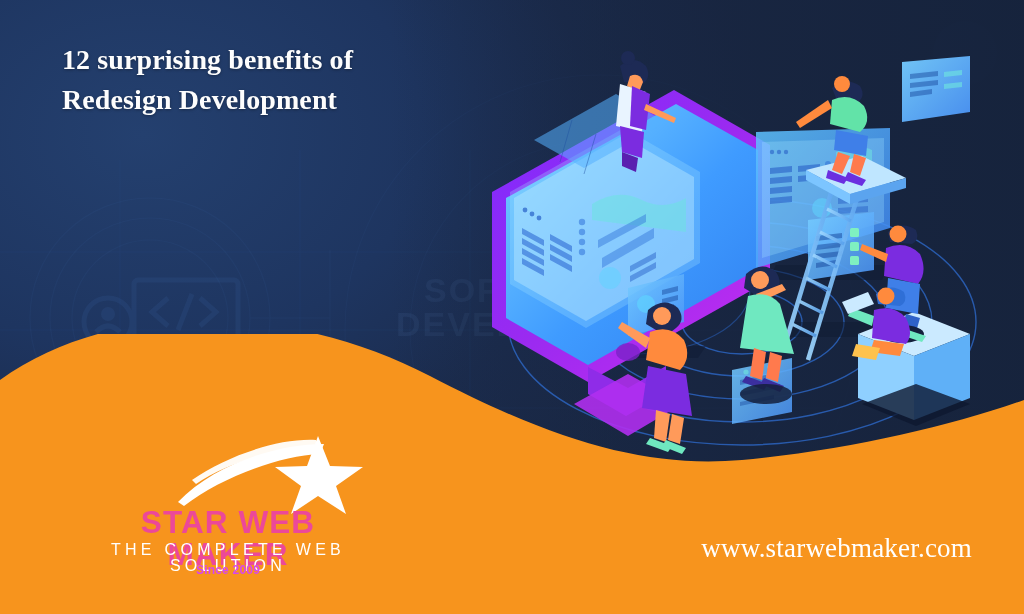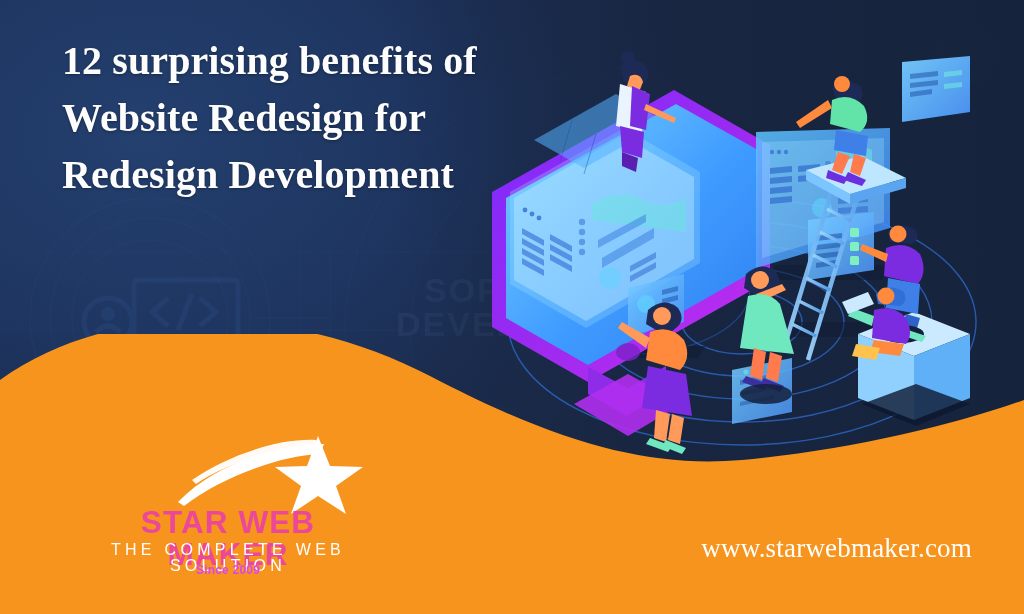--- a/index.html
+++ b/index.html
@@ -32,25 +32,25 @@
     font-weight:800;
     letter-spacing:2px;
     line-height:1.06;
     font-family:"Liberation Sans", sans-serif;
     white-space:nowrap;
     user-select:none;
   }
   .wm-soft{position:absolute;opacity:.5;}
   
   .headline{
-    position:absolute;left:62px;top:32px;width:600px;
+    position:absolute;left:62px;top:40px;width:600px;
     color:#fdfdfd;
     font-family:"Liberation Serif", serif;
     font-weight:700;
-    font-size:40px;
+    font-size:28px;
     line-height:1.43;
     letter-spacing:.1px;
     text-shadow:0 1px 3px rgba(0,0,0,.35);
   }
   .headline .ln{display:block;}
   
   .wave{position:absolute;left:0;bottom:0;width:1024px;height:280px;}
   
   .logo{position:absolute;left:78px;top:436px;width:300px;height:150px;}
   .logo-mark{position:absolute;left:96px;top:0;width:190px;height:78px;}
@@ -422,21 +422,20 @@
         <path d="M404 294 L382 286 L378 294 L402 304 Z" fill="#6fe8c0"></path>
         <path d="M372 280 L398 270 L404 282 L378 292 Z" fill="#cbeaff"></path>
         <path d="M404 318 L434 322 L430 334 L400 330 Z" fill="#ff8a3d"></path>
         <path d="M386 322 L410 326 L406 338 L382 334 Z" fill="#ffc24d"></path>
       </g>
     </svg>
   </div>
 
   <div class="headline">
     <span class="ln">12 surprising benefits of</span>
-    <span class="ln">Website Redesign for</span>
     <span class="ln">Redesign Development</span>
   </div>
 
   <div class="wave">
     <svg viewBox="0 0 1024 280" preserveAspectRatio="none">
       <path d="M0 46 C 120 -40, 300 -26, 430 42 C 560 110, 650 134, 742 126 C 850 116, 950 92, 1024 66 L1024 280 L0 280 Z" fill="#f7941d"></path>
     </svg>
   </div>
 
   <div class="logo">

